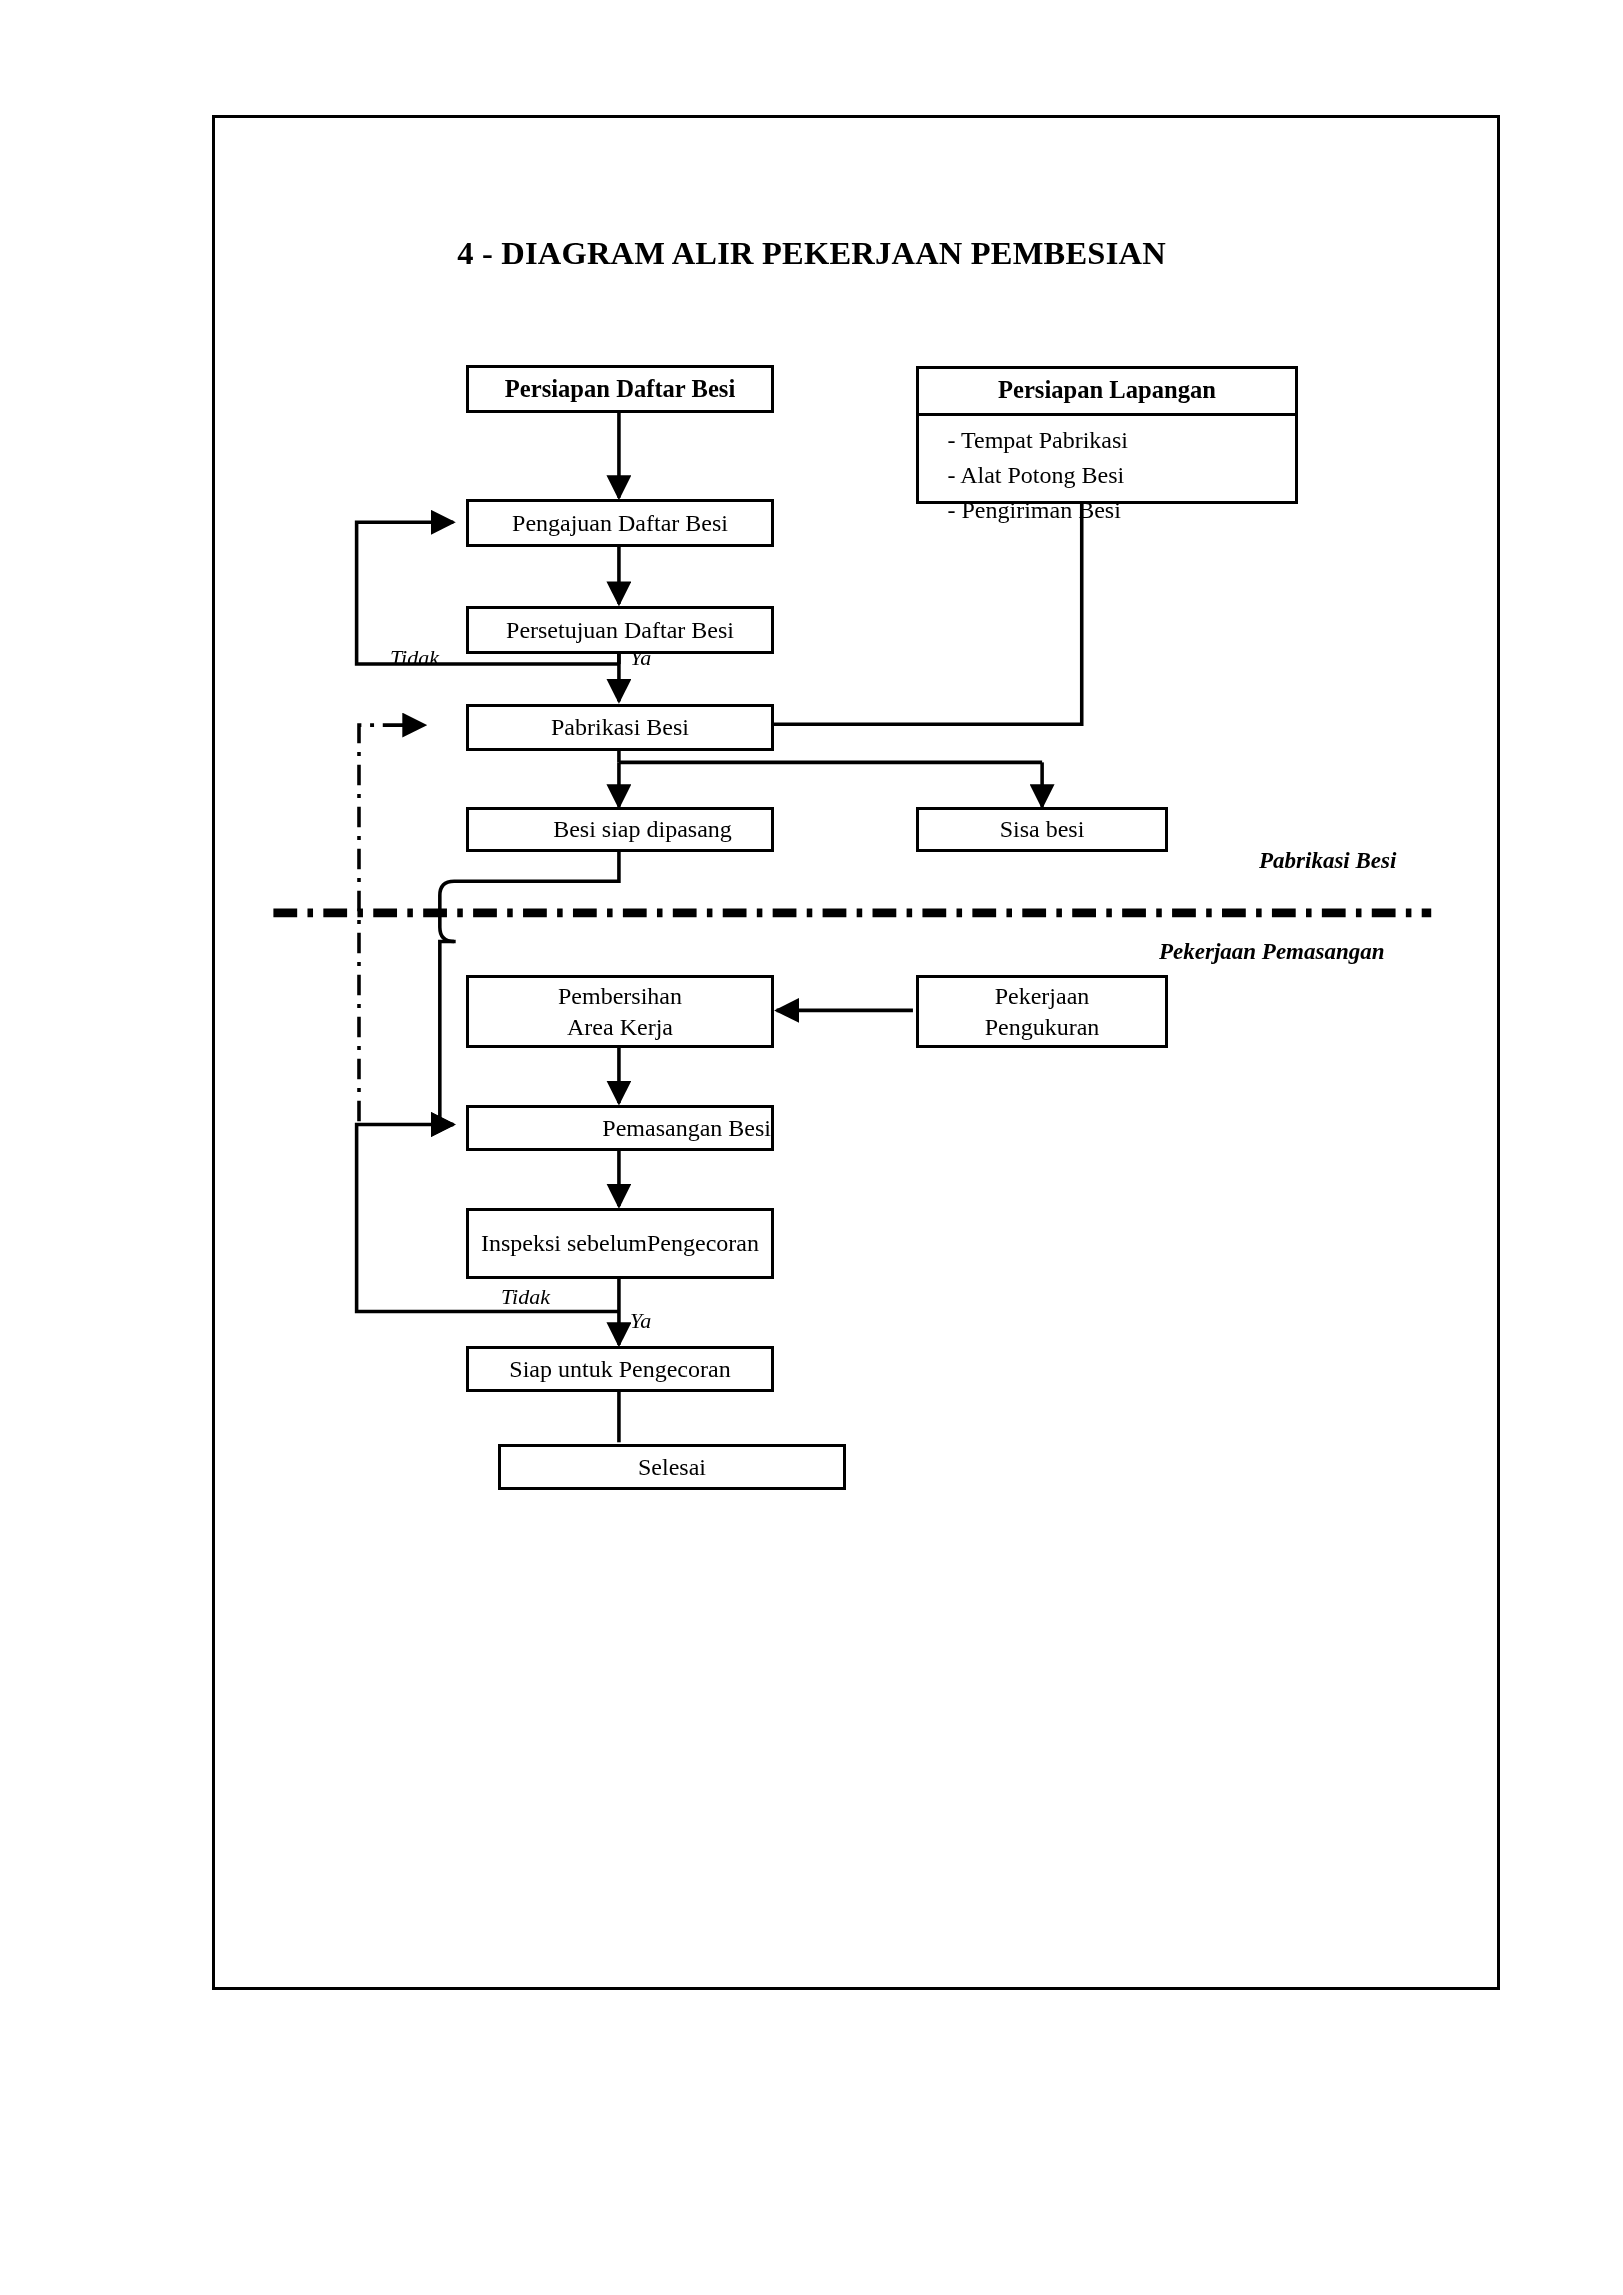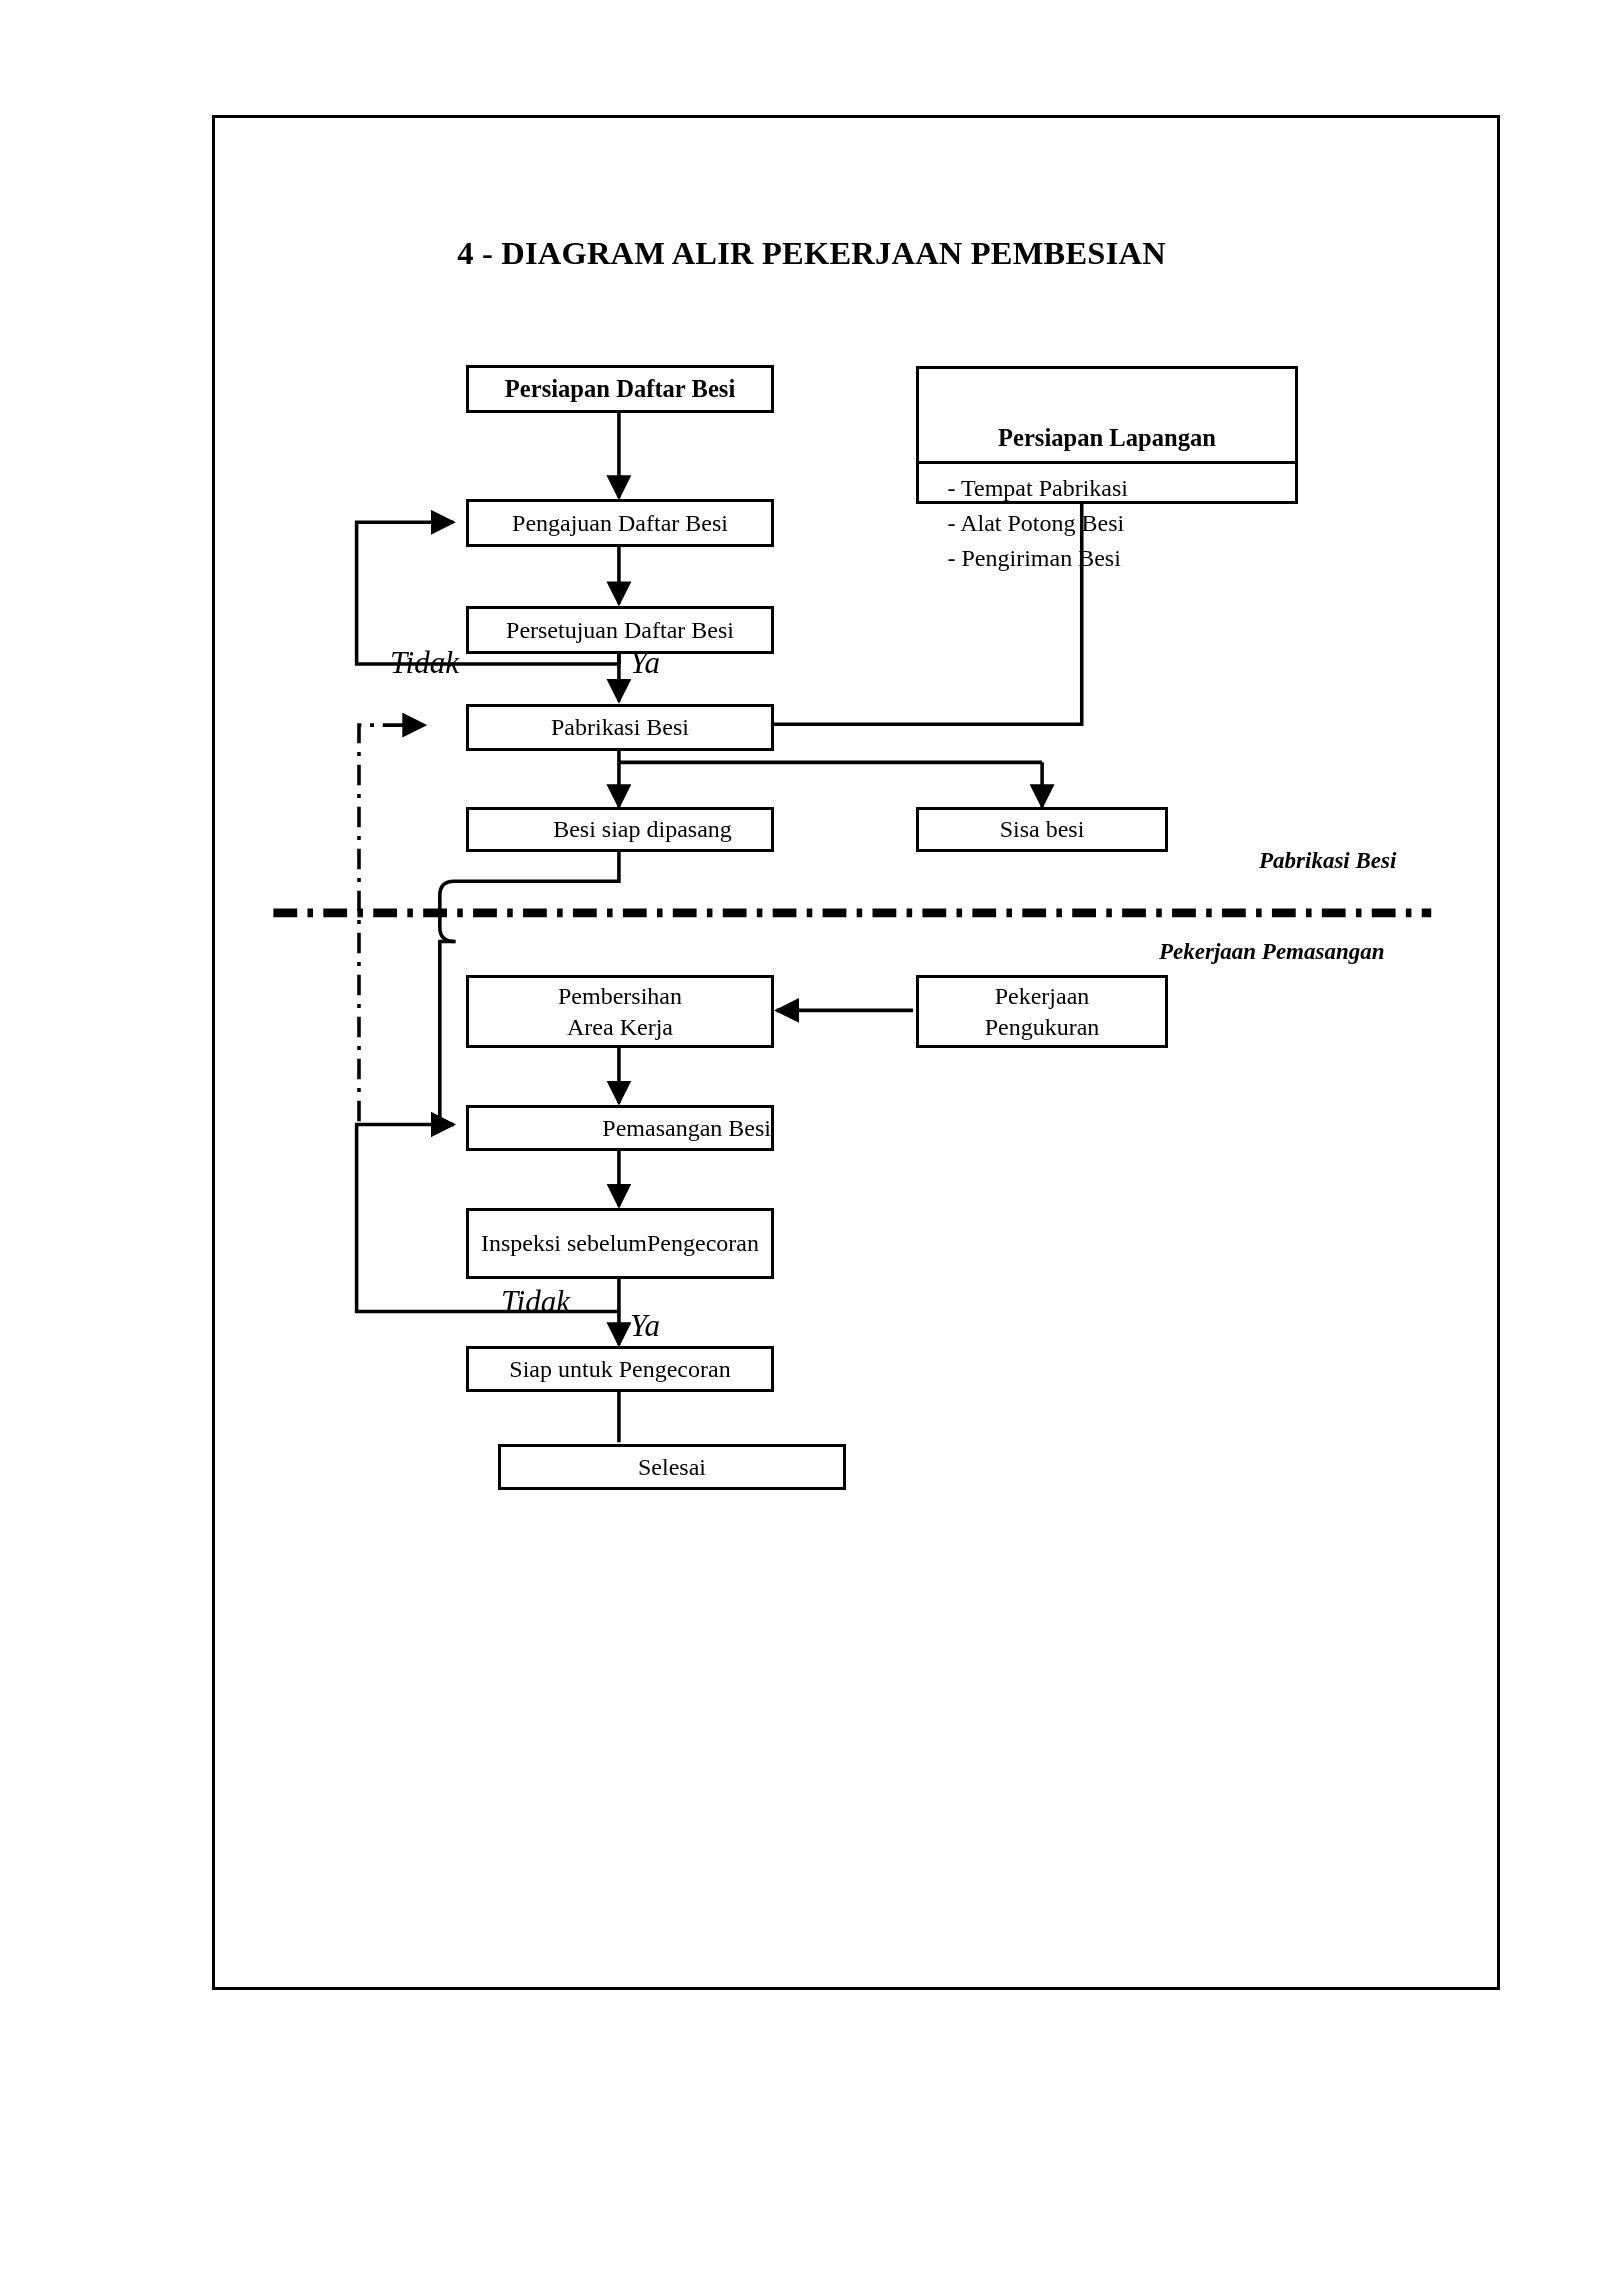--- a/index.html
+++ b/index.html
@@ -14,25 +14,25 @@
   .title{position:absolute;left:0;top:235px;width:1623px;text-align:center;
          font-size:32.5px;font-weight:bold;letter-spacing:0.2px;white-space:nowrap;}
 
   .node{position:absolute;box-sizing:border-box;border:3.2px solid #000;background:#fff;
         display:flex;align-items:center;justify-content:center;text-align:center;
         font-size:24px;line-height:1.28;}
   .node.bold{font-weight:bold;font-size:24.6px;}
 
   .panel{position:absolute;box-sizing:border-box;border:3.2px solid #000;background:#fff;}
   .panel .phead{border-bottom:3.2px solid #000;text-align:center;font-weight:bold;
-                font-size:24.6px;padding:7.1px 0 8.7px;margin-top:48px;}
+                font-size:24.6px;padding:7.1px 0 8.7px;}
   .panel .plist{padding:7.1px 0 8px 28.5px;font-size:24px;line-height:1.46;}
   .panel .plist div{white-space:nowrap;}
 
-  .edgelabel{position:absolute;font-style:italic;font-size:31px;white-space:nowrap;}
+  .edgelabel{position:absolute;font-style:italic;font-size:22px;white-space:nowrap;}
   .phaselabel{position:absolute;font-style:italic;font-weight:bold;font-size:23px;
               white-space:nowrap;}
 </style>
 </head>
 <body>
 
 <div id="canvas">
 
   <div id="page"></div>
 

